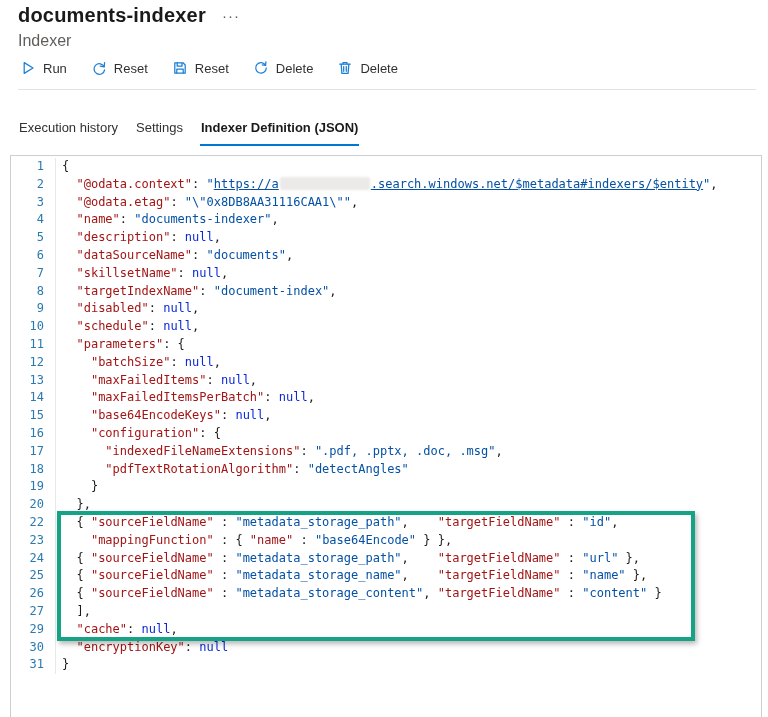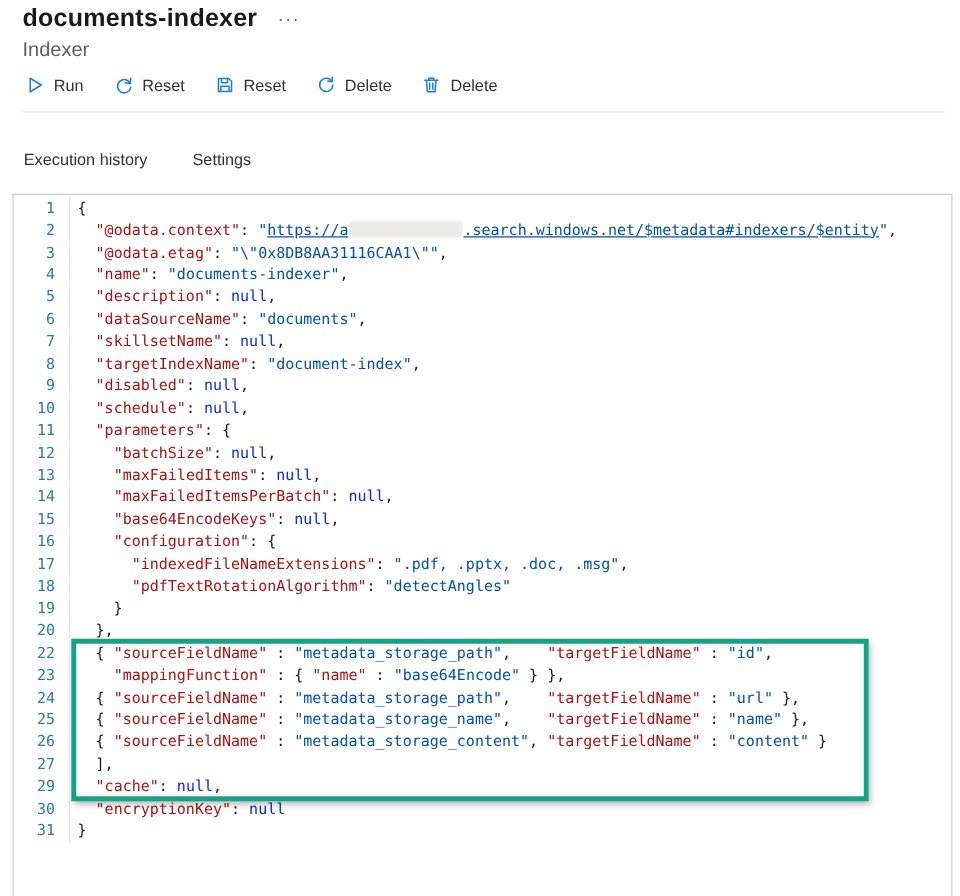--- a/index.html
+++ b/index.html
@@ -14,21 +14,21 @@
   .subtitle { position:absolute; left:18px; top:32px; font-size:16px; color:#605e5c; }
 
   
   .toolbar { position:absolute; left:18px; top:58px; display:flex; gap:20px; align-items:flex-end; }
   .tb-btn { display:flex; align-items:center; gap:7px; background:none; border:none; cursor:pointer;
     font-family:"Liberation Sans",sans-serif; font-size:13px; color:#323130; padding:2px 2px; }
   .tb-btn svg { width:16px; height:16px; stroke:#1a7fd6; fill:none; stroke-width:1.25; stroke-linejoin:round; stroke-linecap:round; }
   .divider { position:absolute; left:18px; top:89px; width:738px; height:1px; background:#e5e3e1; }
 
   
-  .tabs { position:absolute; left:18px; top:120px; display:flex; gap:34px; }
+  .tabs { position:absolute; left:18px; top:120px; display:flex; gap:16px; }
   .tab { background:none; border:none; cursor:pointer; font-family:"Liberation Sans",sans-serif;
     font-size:13px; color:#323130; padding:0 1px 9px 1px; border-bottom:2px solid transparent; }
   .tab.active { font-weight:700; color:#1b1a19; border-bottom:2px solid #0078d4; }
 
   
   .editor { position:absolute; left:10px; top:155px; width:752px; height:562px;
     border:1px solid #cfcecd; border-bottom:none; background:#fff; overflow:hidden; }
   .code-lines { position:absolute; left:0; top:2px; width:100%; }
   .cl { display:flex; height:17.8px; line-height:17.8px; white-space:pre;
     font-family:"DejaVu Sans Mono","Liberation Mono",monospace; font-size:12px; }
@@ -96,20 +96,21 @@
           <path d="M6.7 6.5 V11.3 M9.3 6.5 V11.3"></path>
         </svg>
       <span>Delete</span>
     </button>
   </div>
   <div class="divider"></div>
 
   <div class="tabs">
     <button class="tab">Execution history</button>
     <button class="tab">Settings</button>
+    <button class="tab active">Indexer Definition (JSON)</button>
   </div>
 
   <div class="editor">
     <div class="code-lines">
         <div class="cl"><span class="ln">1</span><span class="cd"><span class="t-p">{</span></span></div>
         <div class="cl"><span class="ln">2</span><span class="cd"><span class="t-p">  </span><span class="t-k">"@odata.context"</span><span class="t-p">: </span><span class="t-s">"</span><span class="t-u">https://a</span><span class="t-x"></span><span class="t-u">.search.windows.net/$metadata#indexers/$entity</span><span class="t-s">"</span><span class="t-p">,</span></span></div>
         <div class="cl"><span class="ln">3</span><span class="cd"><span class="t-p">  </span><span class="t-k">"@odata.etag"</span><span class="t-p">: </span><span class="t-s">"\"0x8DB8AA31116CAA1\""</span><span class="t-p">,</span></span></div>
         <div class="cl"><span class="ln">4</span><span class="cd"><span class="t-p">  </span><span class="t-k">"name"</span><span class="t-p">: </span><span class="t-s">"documents-indexer"</span><span class="t-p">,</span></span></div>
         <div class="cl"><span class="ln">5</span><span class="cd"><span class="t-p">  </span><span class="t-k">"description"</span><span class="t-p">: </span><span class="t-n">null</span><span class="t-p">,</span></span></div>
         <div class="cl"><span class="ln">6</span><span class="cd"><span class="t-p">  </span><span class="t-k">"dataSourceName"</span><span class="t-p">: </span><span class="t-s">"documents"</span><span class="t-p">,</span></span></div>

